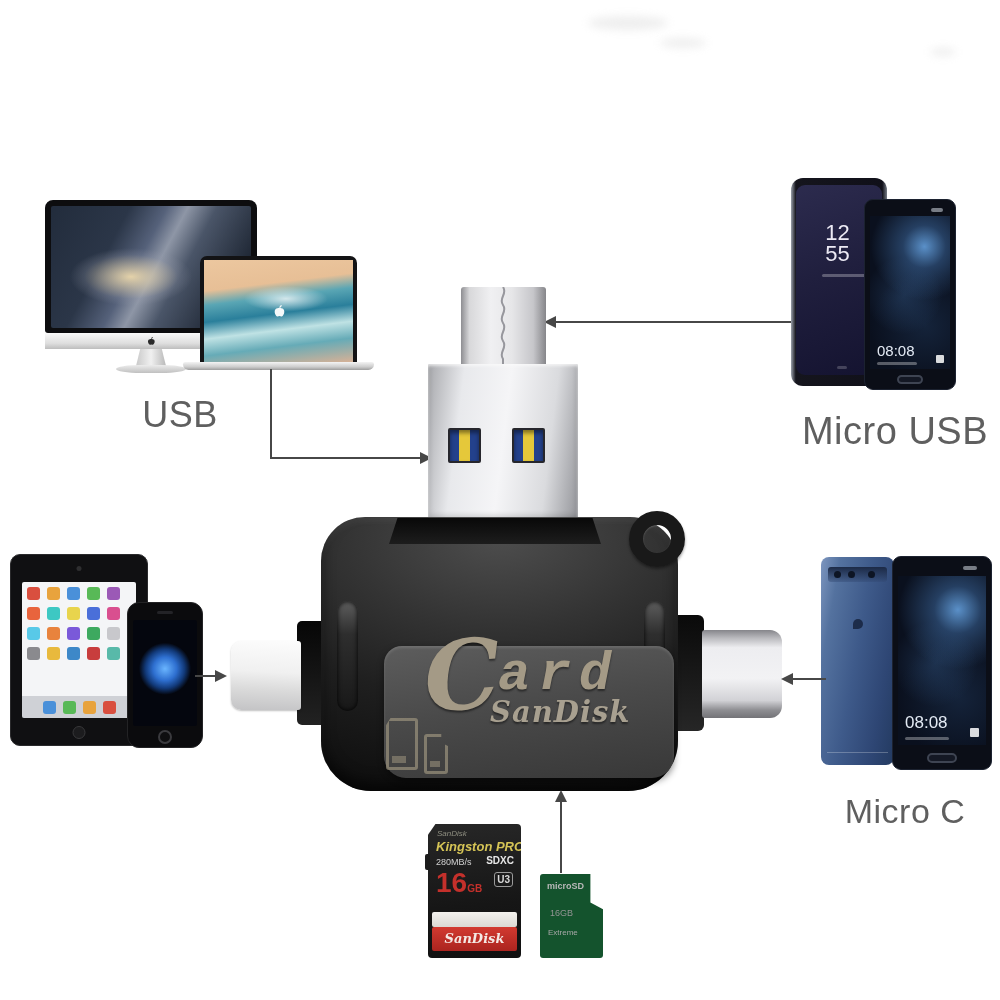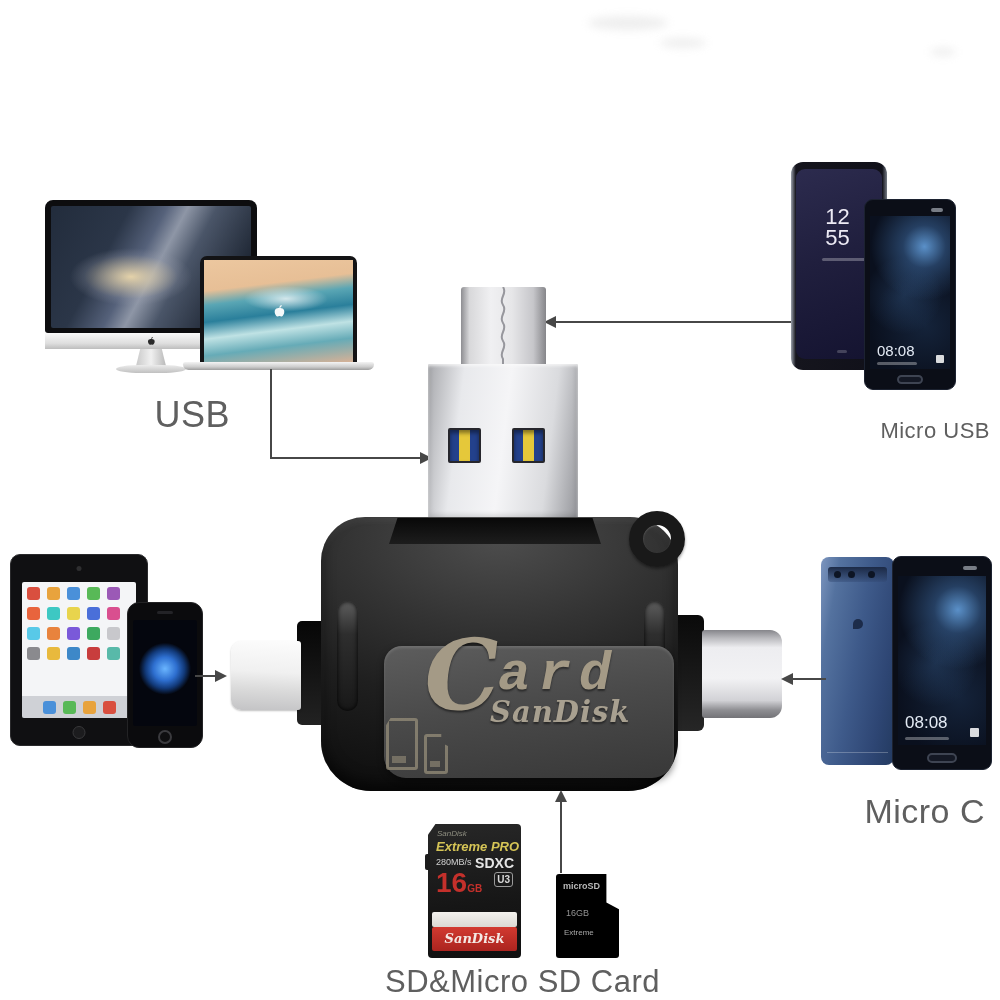--- a/index.html
+++ b/index.html
@@ -1,19 +1,19 @@
 <!DOCTYPE html>
 <html><head>
 <meta charset="utf-8">
 <style>
   html,body{margin:0;padding:0;background:#fff;}
   .stage{position:relative;width:1000px;height:1000px;background:#ffffff;overflow:hidden;
          font-family:"Liberation Sans",sans-serif;}
   .abs{position:absolute;}
-  .label{color:#5f5f5f;letter-spacing:.5px;text-align:right;}
+  .label{color:#5f5f5f;letter-spacing:.5px;text-align:center;}
 
   
   .line{background:#474747;}
   .arrow-right{width:0;height:0;border-top:6px solid transparent;border-bottom:6px solid transparent;
                border-left:12px solid #474747;}
   .arrow-left{width:0;height:0;border-top:6px solid transparent;border-bottom:6px solid transparent;
               border-right:12px solid #474747;}
   .arrow-up{width:0;height:0;border-left:6px solid transparent;border-right:6px solid transparent;
             border-bottom:12px solid #474747;}
 
@@ -33,21 +33,21 @@
   .mb-screen{left:200px;top:256px;width:157px;height:108px;background:#131315;border-radius:7px 7px 0 0;}
   .mb-wall{position:absolute;left:4px;top:4px;right:4px;bottom:2px;
     background:
       radial-gradient(ellipse 60px 18px at 55% 38%, rgba(255,255,255,.75), transparent 70%),
       linear-gradient(173deg,#ecc79f 0%,#e7bf96 26%,#5aa6b4 38%,#2a7f9b 52%,#bfe2e4 66%,#66abb7 80%,#d7b196 100%);}
   .mb-base{left:183px;top:362px;width:191px;height:8px;background:linear-gradient(180deg,#f4f4f4,#cdcdcd 60%,#9e9e9e);
            border-radius:3px 3px 7px 7px;}
   .apple-white{position:absolute;left:50%;top:50%;transform:translate(-50%,-50%);width:13px;height:15px;opacity:.95;}
 
   
-  .sam{left:791px;top:162px;width:96px;height:208px;border-radius:12px;
+  .sam{left:791px;top:178px;width:96px;height:208px;border-radius:12px;
        background:linear-gradient(90deg,#9aa0aa 0%,#15151d 5%,#101019 95%,#757b85 100%);}
   .sam-screen{position:absolute;left:5px;top:7px;right:5px;bottom:11px;border-radius:9px;
        background:linear-gradient(160deg,#2c2b4e 0%,#201f3e 45%,#141330 100%);}
   .sam-clock{position:absolute;left:34%;top:20%;color:#eceaf4;font-size:22px;line-height:.95;font-weight:400;}
   .sam-date{position:absolute;left:30%;top:47%;width:48px;height:3px;background:rgba(255,255,255,.28);border-radius:2px;}
   .sam-dot{position:absolute;left:48%;bottom:6px;width:10px;height:3px;background:rgba(255,255,255,.2);border-radius:2px;}
 
   
   .hw-front{background:#0b0e17;border-radius:9px;border:1px solid #1c2230;box-sizing:border-box;}
   .hw-screen{position:absolute;background:
@@ -132,22 +132,22 @@
 
   
   .sd{left:428px;top:824px;width:93px;height:134px;
       background:linear-gradient(175deg,#272727,#161616 60%,#101010);
       clip-path:polygon(0 8%,8% 0,100% 0,100% 100%,0 100%);border-radius:4px;}
   .sd-stripe{position:absolute;left:4px;right:4px;top:88px;height:15px;border-radius:2px;
       background:linear-gradient(180deg,#f3f1ed,#dbd9d3);}
   .sd-red{position:absolute;left:4px;right:4px;top:103px;height:24px;border-radius:2px;
       background:linear-gradient(180deg,#d23a30,#ab241f);text-align:center;}
   .sd-red span{color:#f4e9e4;font-family:"DejaVu Serif",serif;font-style:italic;font-weight:bold;font-size:13px;line-height:24px;}
-  .msd{left:540px;top:874px;width:63px;height:84px;background:#000000;border-radius:3px;
-      clip-path:polygon(0 0,80% 0,80% 34%,100% 42%,100% 100%,0 100%);margin-left:16px;}
+  .msd{left:540px;top:874px;width:63px;height:84px;background:#14532d;border-radius:3px;
+      clip-path:polygon(0 0,80% 0,80% 34%,100% 42%,100% 100%,0 100%);}
 
   .smudge{background:#c9c9c9;border-radius:50%;filter:blur(4px);opacity:.3;}
 </style>
 </head>
 <body>
 
 <div class="stage">
 
   <div class="abs smudge" style="left:588px;top:16px;width:80px;height:14px;"></div>
   <div class="abs smudge" style="left:660px;top:38px;width:46px;height:10px;"></div>
@@ -193,21 +193,21 @@
   <div class="abs hw-front" style="left:864px;top:199px;width:92px;height:191px;">
     <div class="hw-cam" style="right:12px;top:8px;width:12px;height:4px;"></div>
     <div class="hw-screen" style="left:5px;top:16px;right:5px;bottom:20px;">
       <div class="hw-clock" style="bottom:10px;font-size:15px;">08:08</div>
       <div class="hw-date" style="bottom:4px;width:40px;"></div>
       <div class="hw-gallery" style="right:6px;bottom:6px;width:8px;height:8px;"></div>
     </div>
     <div class="hw-home" style="bottom:5px;width:26px;height:9px;"></div>
   </div>
 
-  <div class="abs label" style="left:800px;top:410px;width:190px;font-size:22px;margin-top:8px;">Micro USB</div>
+  <div class="abs label" style="left:800px;top:410px;width:190px;font-size:38px;">Micro USB</div>
 
   <div class="abs line" style="left:553px;top:321px;width:238px;height:2px;"></div>
   <div class="abs arrow-left" style="left:544px;top:316px;"></div>
 
   <div class="abs musb">
     <svg style="position:absolute;left:31px;top:0;" width="22" height="79" viewBox="0 0 22 79">
       <path d="M11 0 c5 7 -5 11 0 18 c5 7 -5 11 0 18 c5 7 -5 11 0 18 c5 7 -5 11 0 18 l0 7" stroke="#97979d" stroke-width="2" fill="none"></path>
     </svg>
   </div>
   <div class="abs usbplug">
@@ -303,38 +303,37 @@
     <div class="hw-home" style="bottom:6px;width:30px;height:10px;"></div>
   </div>
 
   <div class="abs label" style="left:825px;top:792px;width:160px;font-size:34px;">Micro C</div>
 
   <div class="abs line" style="left:792px;top:678px;width:34px;height:2px;"></div>
   <div class="abs arrow-left" style="left:781px;top:673px;"></div>
 
   <div class="abs sd">
     <div class="abs" style="left:9px;top:5px;font-size:8px;font-style:italic;color:#8e8e80;">SanDisk</div>
-    <div class="abs" style="left:8px;top:15px;font-size:13px;font-weight:bold;font-style:italic;color:#d5c456;white-space:nowrap;">Extreme PRO</div>
+    <div class="abs" style="left:8px;top:15px;font-size:13px;font-weight:bold;font-style:italic;color:#d5c456;white-space:nowrap;">Kingston PRO</div>
     <div class="abs" style="left:8px;top:33px;font-size:9px;color:#d2d2d2;">280MB/s</div>
-    <div class="abs" style="right:7px;top:31px;font-size:14px;font-weight:bold;color:#e6e6e6;text-align:right;">SDXC</div>
+    <div class="abs" style="right:7px;top:31px;font-size:10px;font-weight:bold;color:#e6e6e6;text-align:right;">SDXC</div>
     <div class="abs" style="left:8px;top:45px;">
       <span style="font-size:28px;font-weight:bold;color:#c4302b;line-height:1;">16</span><span style="font-size:10px;font-weight:bold;color:#c4302b;margin-top:36px;">GB</span>
     </div>
     <div class="abs" style="right:8px;top:48px;font-size:10px;font-weight:bold;color:#d8d8d8;border:1px solid #9a9a9a;border-radius:3px;padding:1px 2px;">U3</div>
     <div class="sd-stripe"></div>
     <div class="sd-red">
       <span>SanDisk</span>
     </div>
   </div>
   <div class="abs" style="left:425px;top:854px;width:5px;height:16px;background:#1c1c1c;border-radius:2px;"></div>
 
   <div class="abs msd">
     <div class="abs" style="left:7px;top:7px;font-size:9px;font-weight:bold;color:#b8b8b8;">microSD</div>
     <div class="abs" style="left:10px;top:34px;font-size:9px;color:#949494;">16GB</div>
     <div class="abs" style="left:8px;top:54px;font-size:8px;color:#a8a8a8;">Extreme</div>
   </div>
 
   <div class="abs line" style="left:560px;top:801px;width:2px;height:72px;"></div>
   <div class="abs arrow-up" style="left:555px;top:790px;"></div>
 
-  <div class="abs label" style="left:350px;top:964px;width:310px;font-size:31px;">SD&amp;Micro SD Card</div>
 
 </div>
 
 </body></html>

